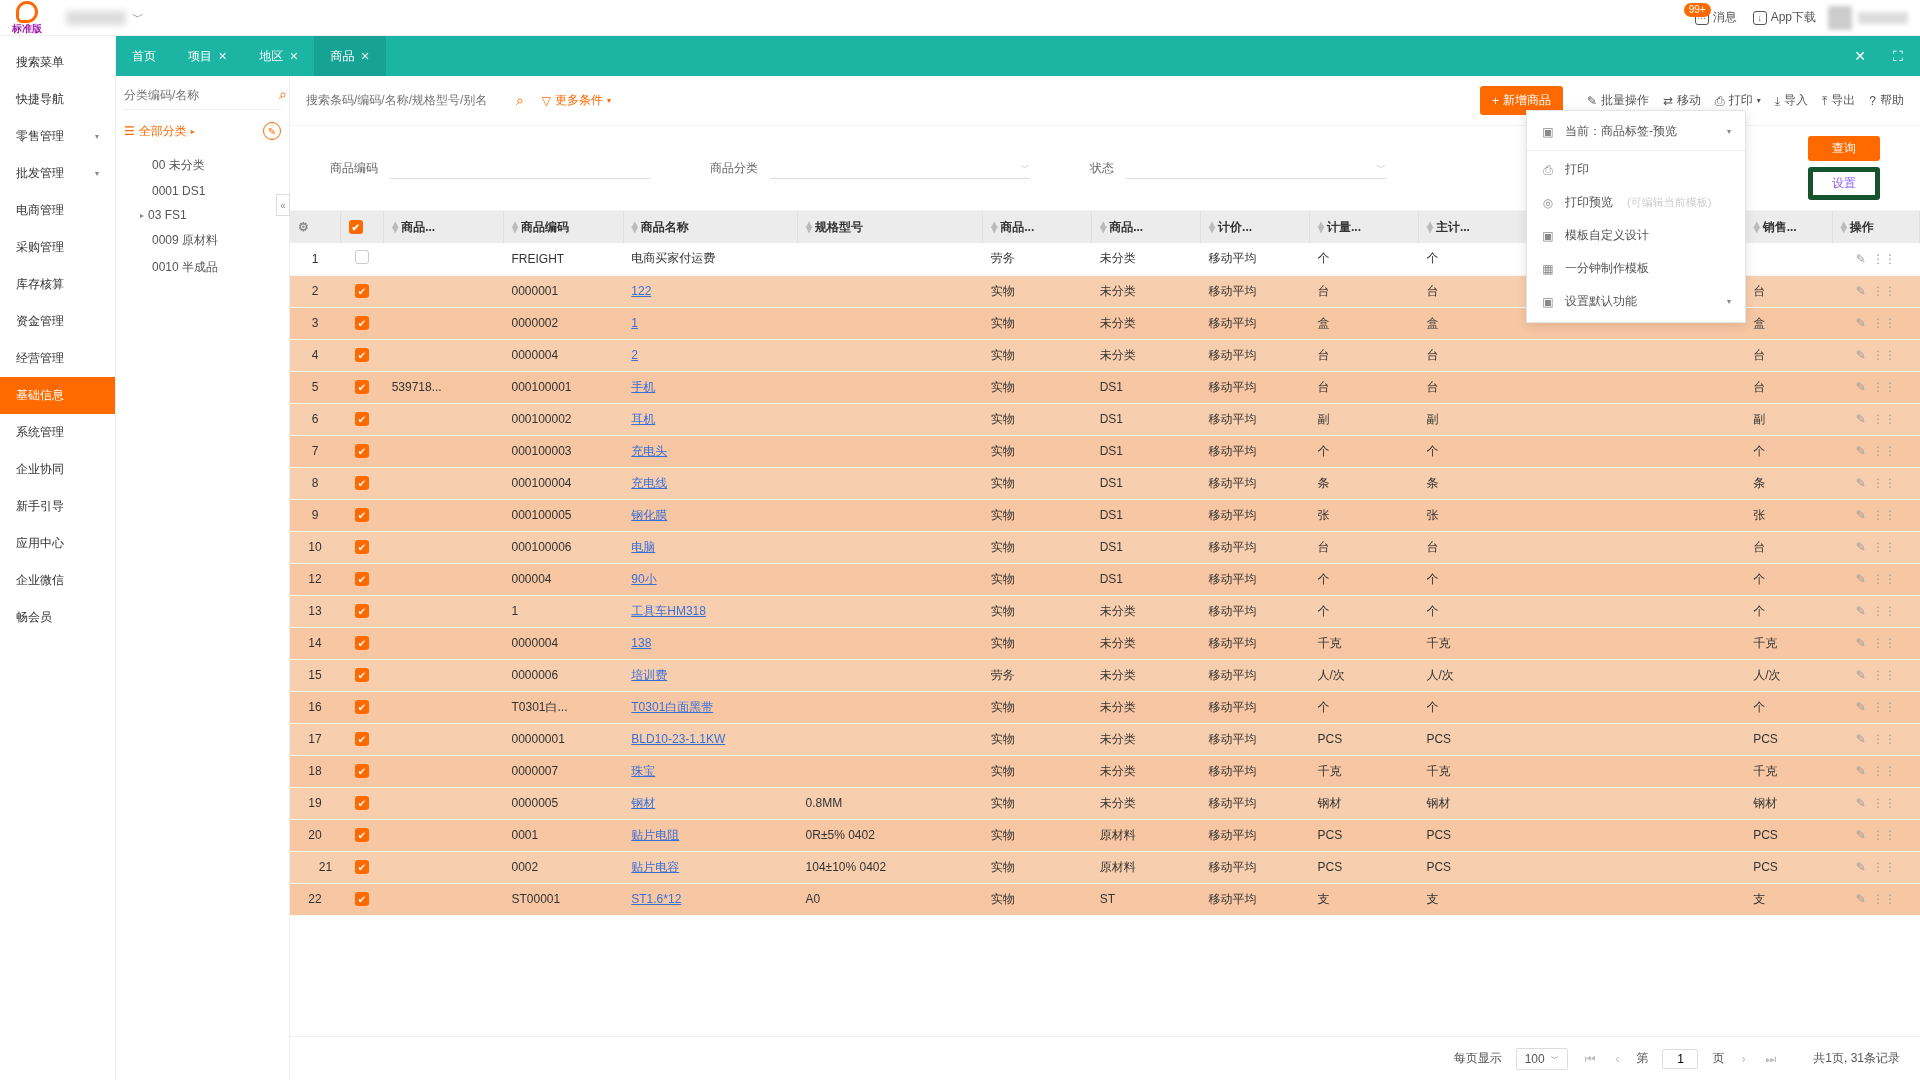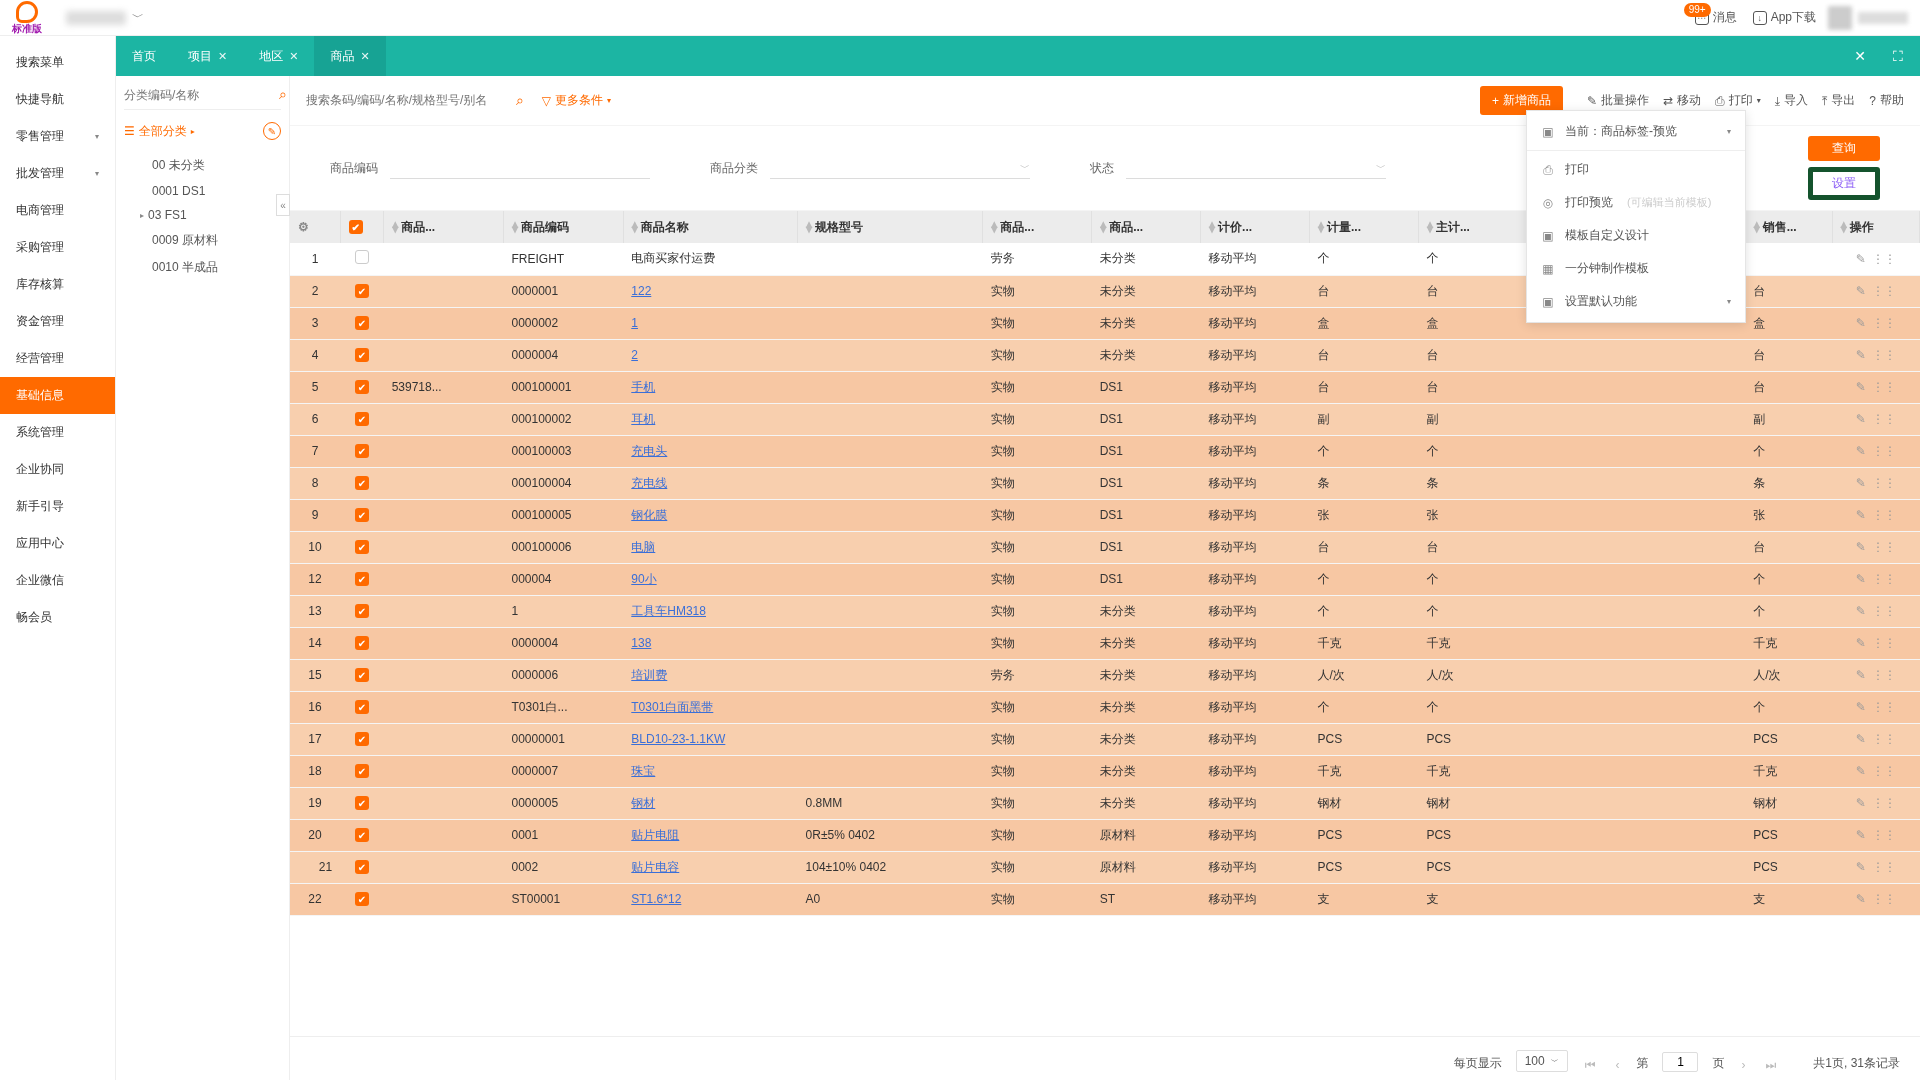--- a/index.html
+++ b/index.html
@@ -74,21 +74,21 @@
 .chk.off{border:1px solid #ccc;background:#fff}
 .row-ico{color:#999;cursor:pointer;margin:0 3px;font-size:12px}
 
 .dropdown{position:absolute;top:34px;right:174px;width:220px;background:#fff;border:1px solid #e5e5e5;box-shadow:0 2px 10px rgba(0,0,0,.12);z-index:50;padding:4px 0}
 .dd-row{display:flex;align-items:center;gap:10px;padding:8px 14px;color:#555;cursor:pointer}
 .dd-row .dico{width:14px;text-align:center;color:#888;font-size:12px}
 .dd-row .hint{color:#ccc;font-size:11px;margin-left:4px}
 .dd-row .dcaret{margin-left:auto;font-size:8px;color:#888}
 .dd-sep{height:1px;background:#eee;margin:2px 0}
 
-.pager{height:44px;border-top:1px solid #eee;display:flex;align-items:flex-end;justify-content:flex-end;padding:8px 20px;gap:14px;color:#555}
+.pager{height:44px;border-top:1px solid #eee;display:flex;align-items:center;justify-content:flex-end;padding:0 20px;gap:14px;color:#555}
 .pager .sel{border:1px solid #ddd;padding:3px 8px;border-radius:2px;display:flex;align-items:center;gap:6px;cursor:pointer}
 .pager .pbtn{color:#bbb;cursor:pointer;padding:0 3px}
 .pager input{width:36px;border:1px solid #ddd;text-align:center;padding:2px;border-radius:2px}
 </style>
 </head>
 <body>
 
 <div class="topbar">
   <div class="logo">
     <div class="b"></div>

